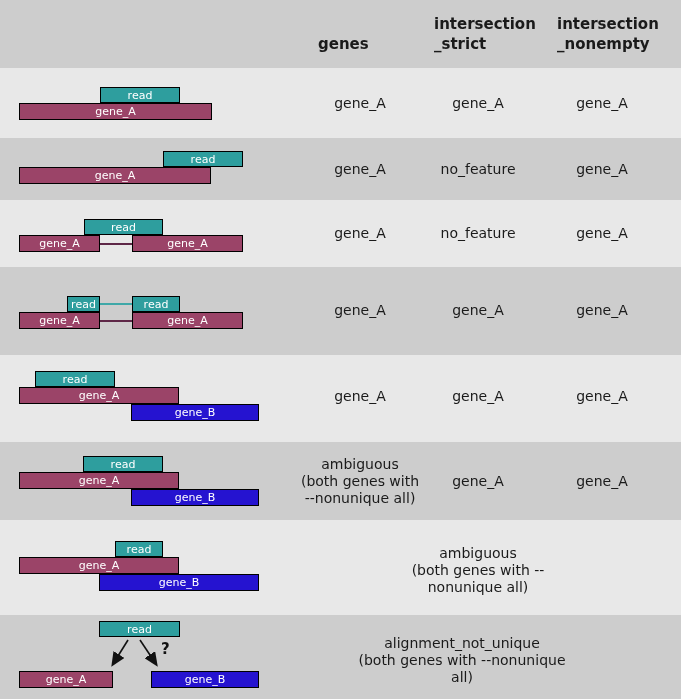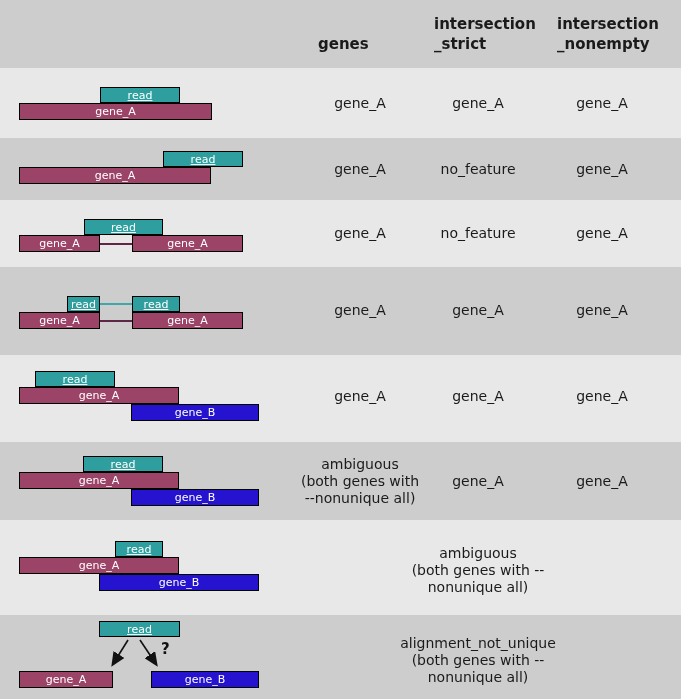--- a/index.html
+++ b/index.html
@@ -20,21 +20,21 @@
   .row.dark{background:var(--row-dark,#cdcdcd);}
   .hdr{
     position:absolute; font-weight:bold; font-size:15px; line-height:20px;
     white-space:pre-line; color:var(--text,#1a1a1a);
   }
   .box{
     position:absolute; box-sizing:border-box; border:1px solid var(--border,#000);
     color:var(--box-label,#fff); font-size:11px; display:flex;
     align-items:center; justify-content:center; white-space:nowrap; overflow:visible;
   }
-  .read{background:var(--read,#2e9e9e); height:16px;text-decoration:underline;}
+  .read{background:var(--read,#2e9e9e); height:16px;}
   .geneA{background:var(--gene-a,#9b4468); height:17px;}
   .geneB{background:var(--gene-b,#2513d0); height:17px;}
   .line{position:absolute; height:2px;}
   .line.intron{background:var(--intron-line,#5e2747);}
   .line.splice{background:var(--splice-line,#3fa8a8);}
   .cell{
     position:absolute; transform:translate(-50%,-50%);
     font-size:14px; line-height:17px; text-align:center; white-space:pre-line;
   }
   .qmark{position:absolute; font-size:15px; font-weight:bold; color:var(--arrow,#111);}
@@ -132,16 +132,16 @@
   <div class="cell" style="left:602px; top:396px;">gene_A</div>
 
   <div class="cell" style="left:360px; top:481px;">ambiguous
 (both genes with
 --nonunique all)</div>
   <div class="cell" style="left:478px; top:481px;">gene_A</div>
   <div class="cell" style="left:602px; top:481px;">gene_A</div>
 
   <div class="cell" style="left:478px; top:570px;">ambiguous
 (both genes with --nonunique all)</div>
-  <div class="cell" style="left:478px; top:660px;">alignment_not_unique
+  <div class="cell" style="left:462px; top:660px;">alignment_not_unique
 (both genes with --nonunique all)</div>
 
 </div>
 
 </body></html>

